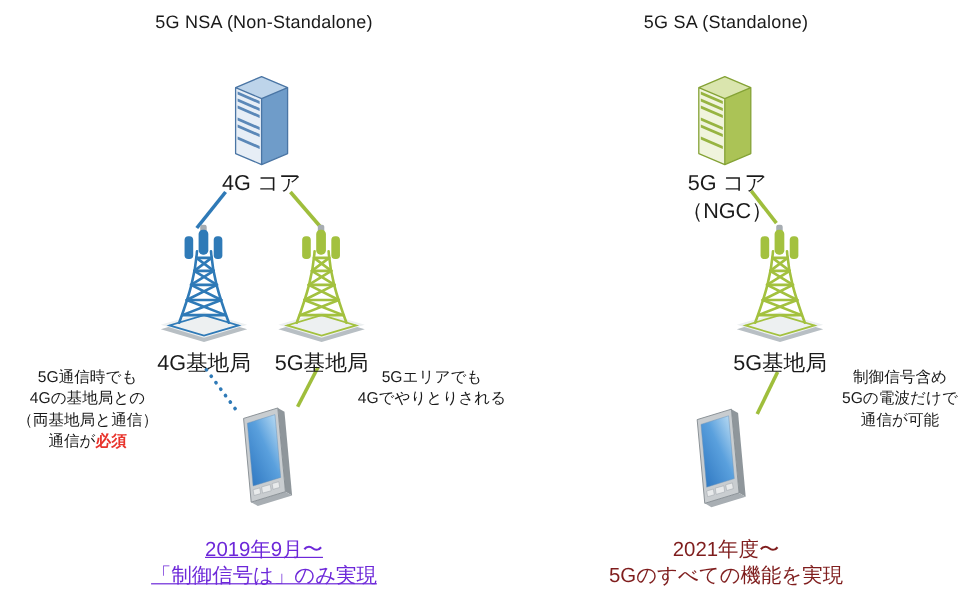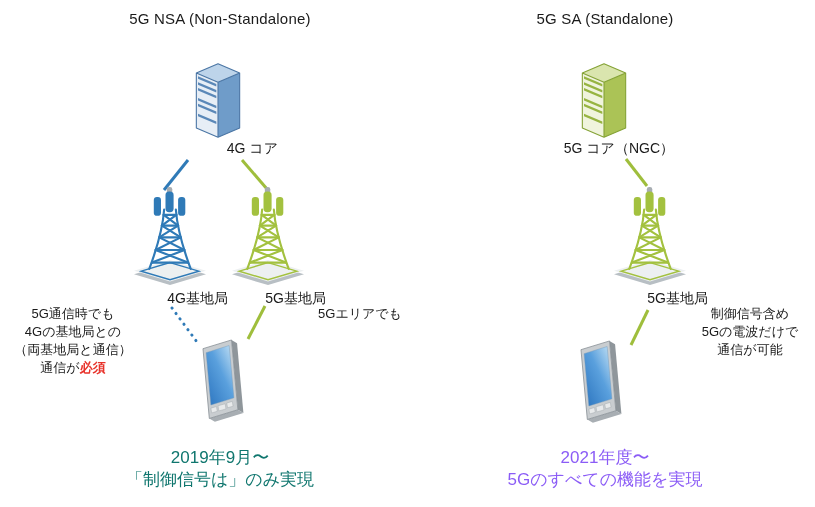--- a/index.html
+++ b/index.html
@@ -1,25 +1,25 @@
 <!DOCTYPE html>
 <html><head>
 <meta charset="utf-8">
 <style>
   html,body{margin:0;padding:0;background:#fff;}
   body{font-family:"Liberation Sans","DejaVu Sans",sans-serif;color:#1a1a1a;}
   .stage{position:relative;width:815px;height:507px;background:#fff;overflow:hidden;}
   .abs{position:absolute;}
   .title{font-size:15px;text-align:center;letter-spacing:.2px;}
-  .lbl{font-size:14px;text-align:right;}
+  .lbl{font-size:18px;text-align:center;}
   .note{font-size:13px;line-height:18px;text-align:center;}
   .em-red{color:#e8332b;font-weight:bold;}
   .footer{font-size:17px;line-height:22px;text-align:center;}
-  .footer.purple{color:#0f766e;}
-  .footer.green{color:#8b5cf6;}
+  .footer.purple{color:#6d28d9;text-decoration:underline;}
+  .footer.green{color:#7f1d1d;}
   .overlay{position:absolute;left:0;top:0;width:815px;height:507px;pointer-events:none;}
   .ln-blue{stroke:#2f7ab7;stroke-width:3;}
   .ln-green{stroke:#9fbe3c;stroke-width:3;}
   .ln-dotblue{stroke:#2f7ab7;stroke-width:3;stroke-dasharray:.2 6.5;stroke-linecap:round;}
   svg.icon{position:absolute;overflow:visible;}
   .v-blue{--tw:#2f7ab7;--sTop:#bdd4ea;--sLeft:#e7eef6;--sRight:#6f9cc9;--sSlat:#5b88b8;--sEdge:#4a75a4;}
   .v-green{--tw:#a3c13f;--sTop:#dae5ae;--sLeft:#f0f4dd;--sRight:#abc356;--sSlat:#97b441;--sEdge:#84a235;}
 </style>
 </head>
 <body>
@@ -104,20 +104,21 @@
 
   <div class="abs note" style="left:6px;top:305px;width:134px">
     <div>5G通信時でも</div>
     <div>4Gの基地局との</div>
     <div>（両基地局と通信）</div>
     <div><span>通信が</span><span class="em-red">必須</span></div>
   </div>
 
   <div class="abs note" style="left:293px;top:305px;width:134px">
     <div>5Gエリアでも</div>
+    <div>4Gでやりとりされる</div>
   </div>
 
   <svg class="icon" style="left:199px;top:336px" width="46" height="91.2">
       <use href="#i-phone"></use>
     </svg>
 
   <div class="abs footer purple" style="left:109px;top:447px;width:222px">
     <div>2019年9月〜</div>
     <div>「制御信号は」のみ実現</div>
   </div>

